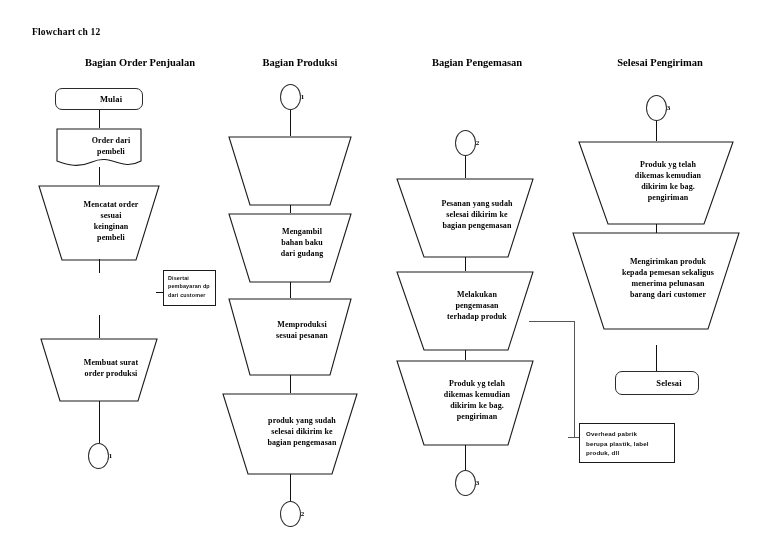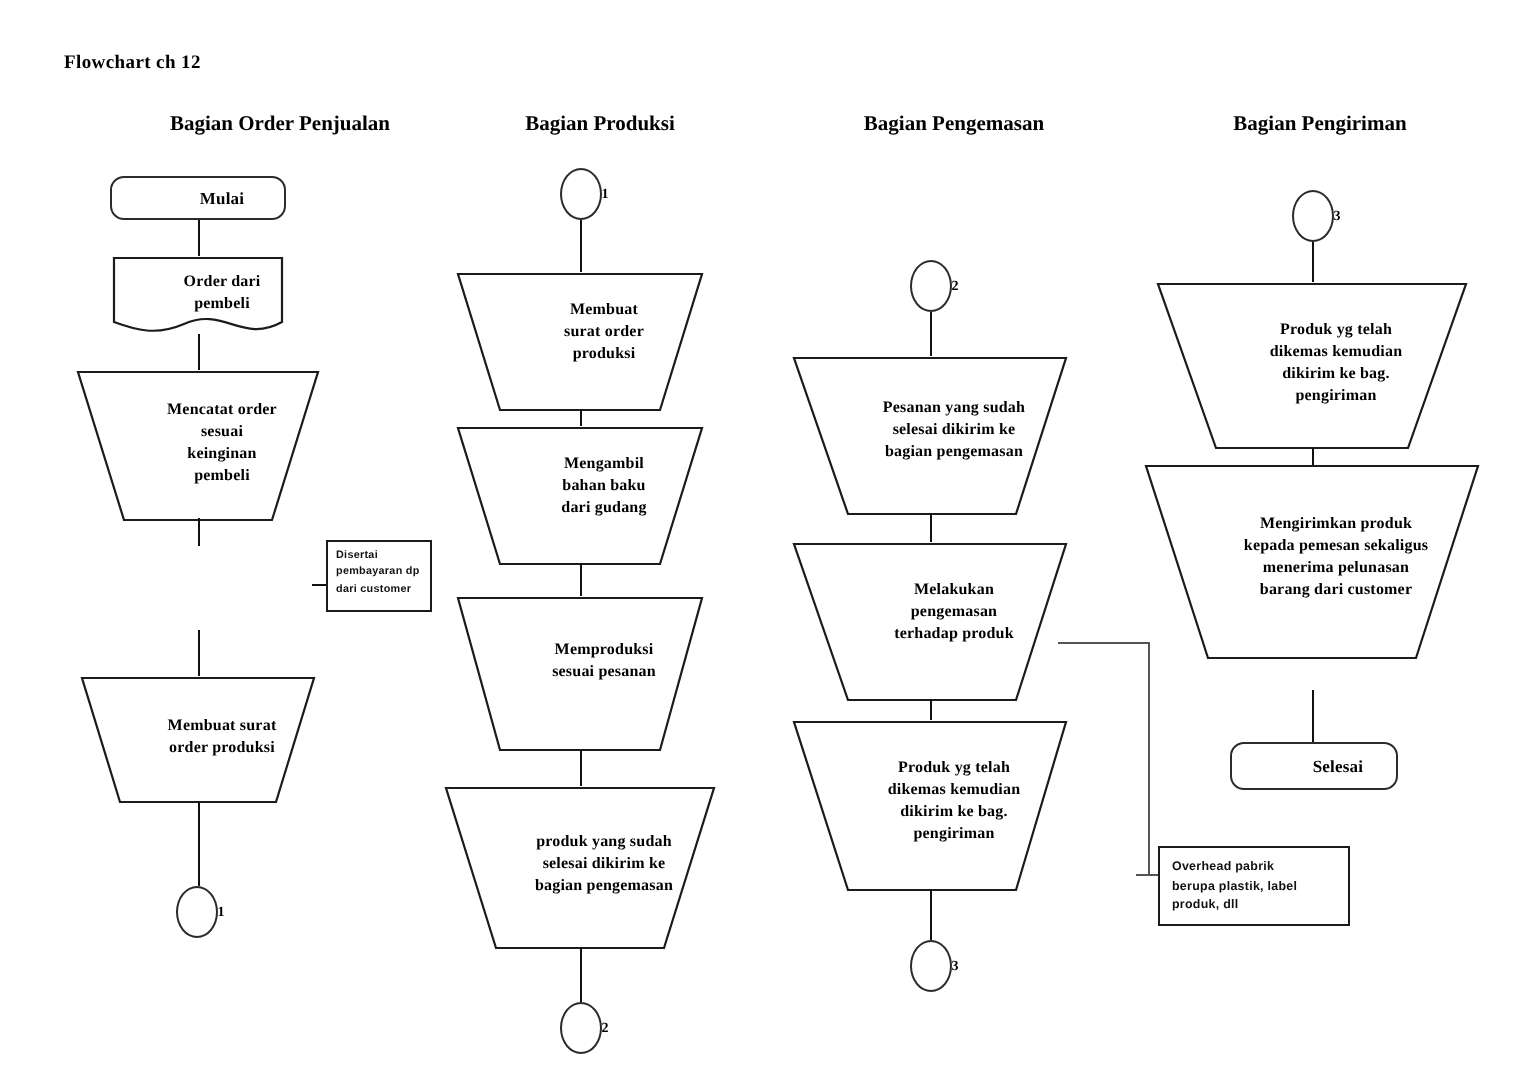--- a/index.html
+++ b/index.html
@@ -81,21 +81,21 @@
 </head>
 <body>
 
 <div class="canvas">
 
   <div class="doc-title">Flowchart  ch 12</div>
 
   <div class="col-title" style="left:40px;width:200px;">Bagian Order Penjualan</div>
   <div class="col-title" style="left:220px;width:160px;">Bagian Produksi</div>
   <div class="col-title" style="left:392px;width:170px;">Bagian Pengemasan</div>
-  <div class="col-title" style="left:570px;width:180px;">Bagian Pengiriman</div>
+  <div class="col-title" style="left:570px;width:180px;">Selesai Pengiriman</div>
 
   <div class="node terminator" style="left:55px;top:88px;width:88px;height:22px;">
     <div class="lbl">Mulai</div>
   </div>
   <div class="line vline" style="left:98.5px;top:110px;height:18px;"></div>
 
   <div class="node docshape" style="left:56px;top:128px;width:86px;height:42px;">
     <svg width="86" height="42" viewBox="0 0 86 42">
       <path d="M1,1 L85,1 L85,33 C65,44 56,25 36,34 C22,40 12,37 1,33 Z" fill="#ffffff" stroke="#1b1b1b" stroke-width="1.1"></path>
     </svg>
@@ -131,21 +131,20 @@
 
   <div class="node conn" style="left:280px;top:84px;width:21px;height:26px;">
     <div class="lbl">1</div>
   </div>
   <div class="line vline" style="left:290px;top:110px;height:26px;"></div>
 
   <div class="node trap" style="left:228px;top:136px;width:124px;height:70px;">
     <svg width="124" height="70" viewBox="0 0 124 70">
       <path d="M1,1 L123,1 L102,69 L22,69 Z" fill="#ffffff" stroke="#1b1b1b" stroke-width="1.1"></path>
     </svg>
-    <div class="lbl" style="top:13px;">Membuat<br>surat order<br>produksi</div>
   </div>
   <div class="line vline" style="left:290px;top:205px;height:8px;"></div>
 
   <div class="node trap" style="left:228px;top:213px;width:124px;height:70px;">
     <svg width="124" height="70" viewBox="0 0 124 70">
       <path d="M1,1 L123,1 L102,69 L22,69 Z" fill="#ffffff" stroke="#1b1b1b" stroke-width="1.1"></path>
     </svg>
     <div class="lbl" style="top:13px;">Mengambil<br>bahan baku<br>dari gudang</div>
   </div>
   <div class="line vline" style="left:290px;top:282px;height:16px;"></div>

